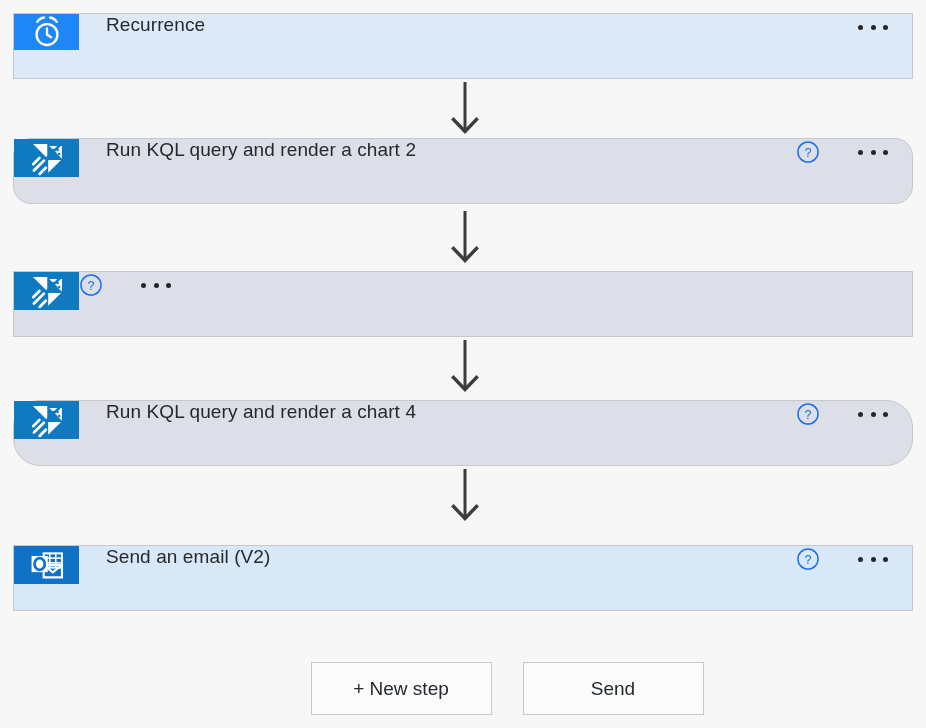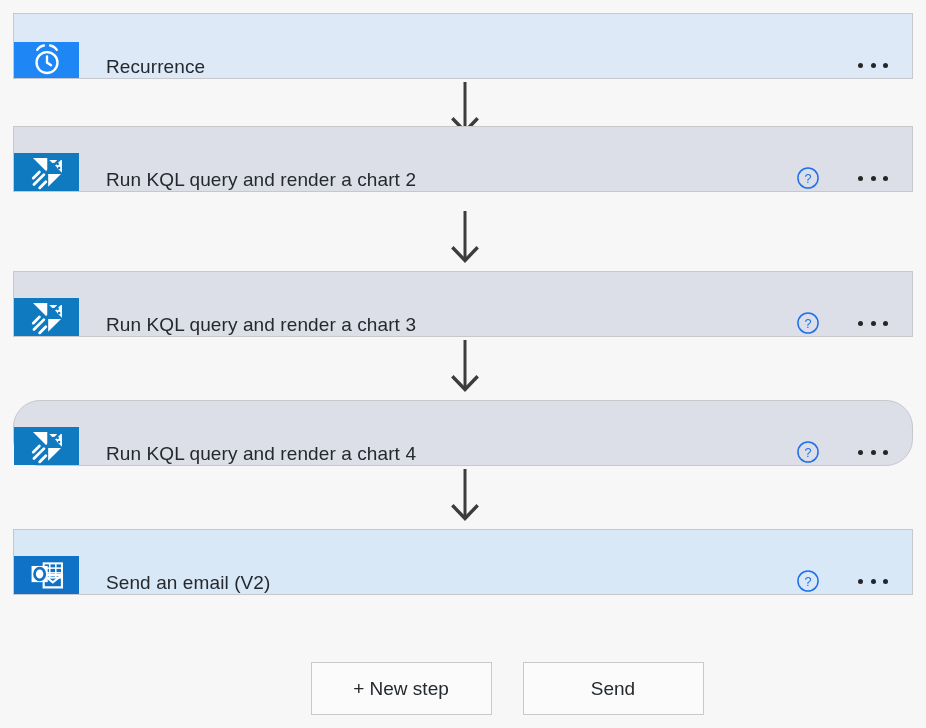--- a/index.html
+++ b/index.html
@@ -25,25 +25,25 @@
 
   
   .flow-card {
     position: absolute;
     left: 13px;
     width: 900px;
     height: 66px;
     box-sizing: border-box;
     border: 1px solid #c6c8cc;
     display: flex;
-    align-items: flex-end;
+    align-items: flex-start;
   }
   .flow-card.trigger   { background: #dee9f7; }
   .flow-card.action    { background: #dcdfe8; }
-  .flow-card.connector { background: #d9e8f7; }
+  .flow-card.connector { background: #d9e8f7; margin-top: 16px; }
 
   .card-icon-tile {
     width: 65px;
     flex: 0 0 65px;
     display: flex;
     align-items: center;
     justify-content: center;
   }
   .card-icon-tile.tile-recurrence { background: #1f86f5; }
   .card-icon-tile.tile-kql        { background: #0f7ac0; }
@@ -162,21 +162,21 @@
       <div class="card-title">Recurrence</div>
       <div class="card-actions">
         <div class="help-icon"></div>
         <div class="ellipsis-btn">
           <i></i>
           <i></i>
           <i></i>
         </div>
       </div>
     </div>
-    <div class="flow-card action" style="top: 126px;">
+    <div class="flow-card action" style="top: 138px; border-radius: 18px;">
       <div class="card-icon-tile tile-kql">
         <svg width="38" height="38" viewBox="0 0 32 32" xmlns="http://www.w3.org/2000/svg">
           <g fill="#ffffff">
             <path d="M4.2 4.2 L16.2 4.2 L16.2 16.2 Z"></path>
             <path d="M18.6 6.6 L28.2 6.6 L28.2 16.2 Z" opacity="0"></path>
             <path d="M17.9 5.9 L28.6 5.9 L28.6 16.6 Z"></path>
             <path d="M17.2 17.8 L27.4 17.8 L17.2 28.0 Z" opacity="0"></path>
             <path d="M17.0 17.6 L27.8 17.6 L17.0 28.4 Z"></path>
           </g>
           <path d="M3.0 29.0 L29.0 3.0" stroke="#0f7ac0" stroke-width="2.2" fill="none"></path>
@@ -225,21 +225,20 @@
             <circle cx="23.1" cy="12.2" r="1.05"></circle>
             <circle cx="26.2" cy="12.6" r="1.05"></circle>
           </g>
           <g stroke="#ffffff" stroke-width="2.3" stroke-linecap="round">
             <path d="M4.4 21.2 L9.6 16.0"></path>
             <path d="M5.0 26.6 L13.4 18.2"></path>
             <path d="M9.8 29.4 L15.0 24.2"></path>
           </g>
         </svg>
       </div>
-      <div class="card-title">Run KQL query and render a chart 3</div>
       <div class="card-actions">
         <div class="help-icon">
           <svg width="24" height="24" viewBox="0 0 32 32" xmlns="http://www.w3.org/2000/svg">
             <circle cx="16" cy="16" r="13.4" fill="none" stroke="#1f6feb" stroke-width="2"></circle>
             <text x="16" y="22.4" text-anchor="middle" font-family="Liberation Sans, sans-serif" font-size="17" fill="#1f6feb">?</text>
           </svg>
         </div>
         <div class="ellipsis-btn">
           <i></i>
           <i></i>

